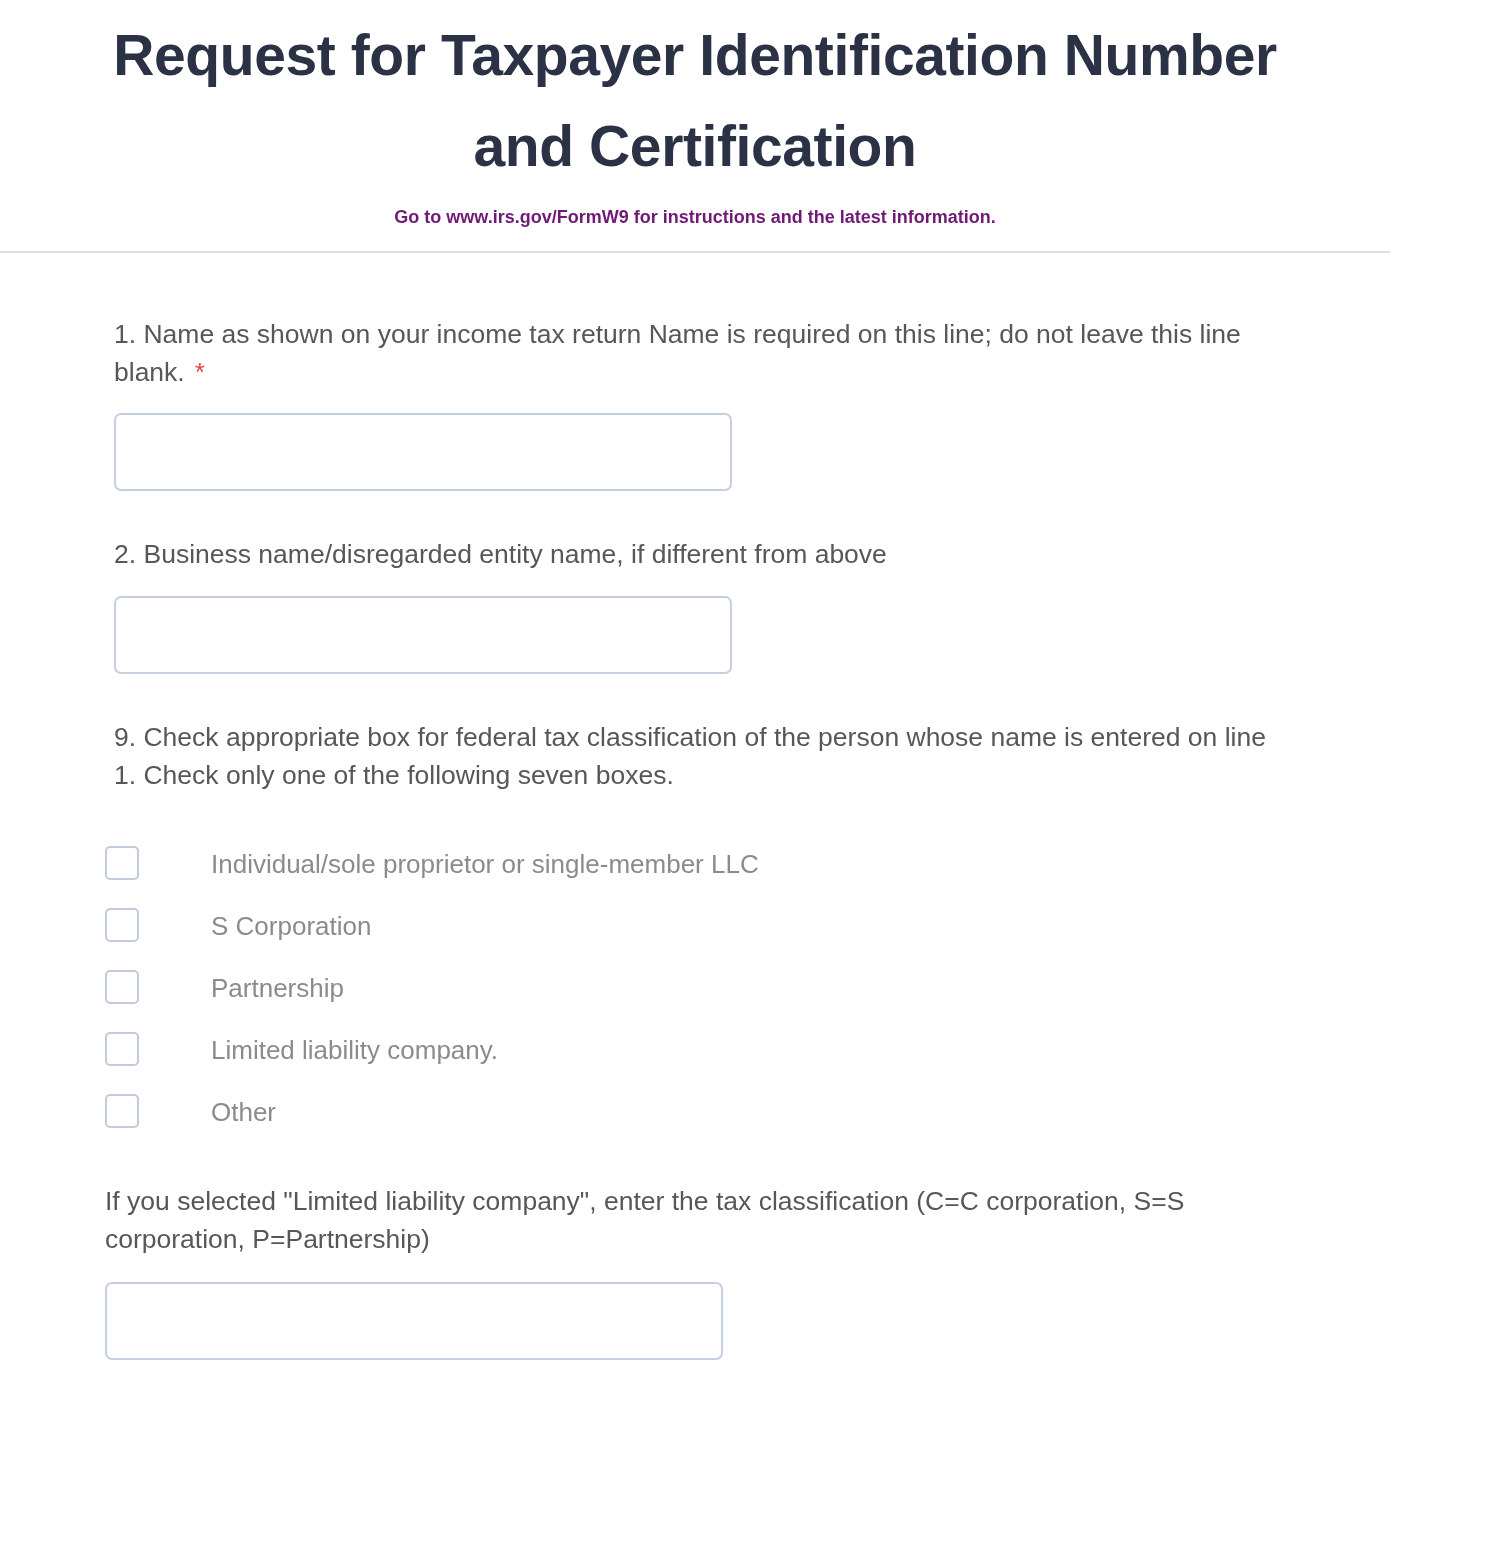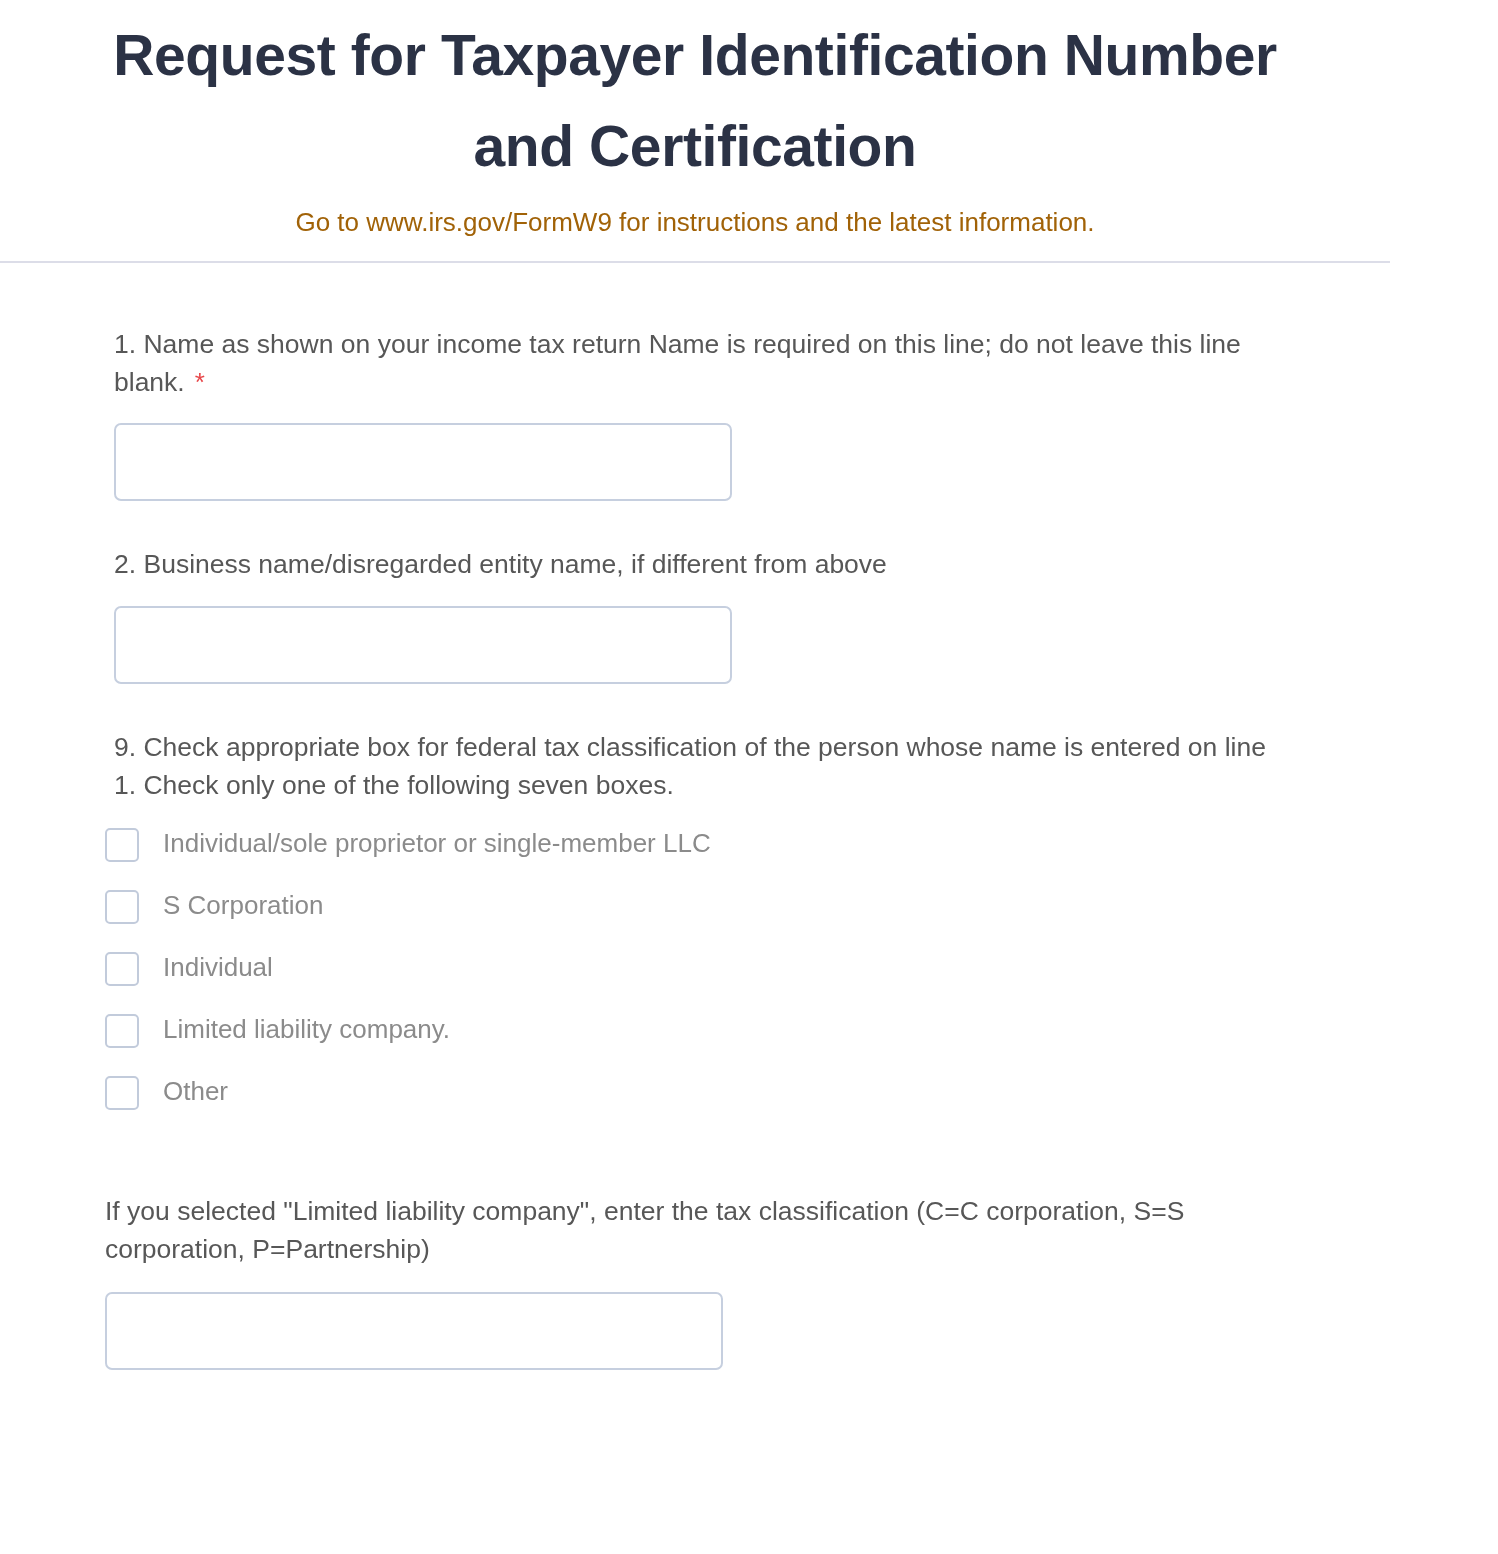--- a/index.html
+++ b/index.html
@@ -29,24 +29,24 @@
   .form-title {
     margin: 0;
     font-size: 57px;
     line-height: 1.6;
     font-weight: 700;
     color: #2b3245;
     letter-spacing: -0.4px;
   }
   .form-subtitle {
     margin: 14px 0 0 0;
-    font-size: 26px;
+    font-size: 18px;
     line-height: 1.25;
-    font-weight: 400;
-    color: #a16207;
+    font-weight: 700;
+    color: #701a75;
   }
 
   
   .form-body {
     padding: 62px 0 0 0;
   }
 
   .field-block {
     padding: 0 114px;
     margin-bottom: 44px;
@@ -85,22 +85,23 @@
   .text-input::placeholder { color: #b3b9c6; }
 
   
   .checkbox-group {
     padding: 0 105px;
     margin-top: -6px;
     margin-bottom: 54px;
   }
   .checkbox-row {
     display: flex;
-    align-items: flex-start;
+    align-items: flex-end;
     height: 62px;
+    gap: 48px;
   }
   .checkbox-box {
     width: 34px;
     height: 34px;
     min-width: 34px;
     box-sizing: border-box;
     border: 2px solid #c2cbdb;
     border-radius: 5px;
     background: #ffffff;
     position: relative;
@@ -156,21 +157,21 @@
       </label>
 
 
       <label class="checkbox-row">
         <span class="checkbox-box"></span>
         <span class="checkbox-label">S Corporation</span>
       </label>
 
       <label class="checkbox-row">
         <span class="checkbox-box"></span>
-        <span class="checkbox-label">Individual</span>
+        <span class="checkbox-label">Partnership</span>
       </label>
 
 
       <label class="checkbox-row">
         <span class="checkbox-box"></span>
         <span class="checkbox-label">Limited liability company.</span>
       </label>
 
       <label class="checkbox-row">
         <span class="checkbox-box"></span>

